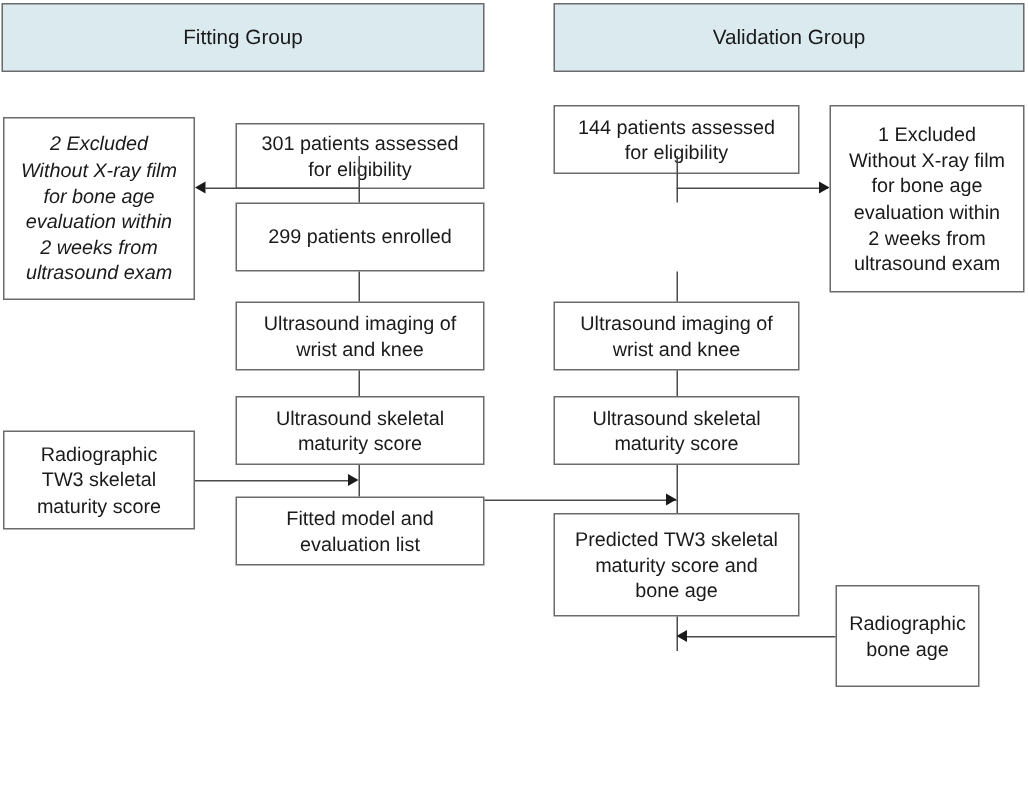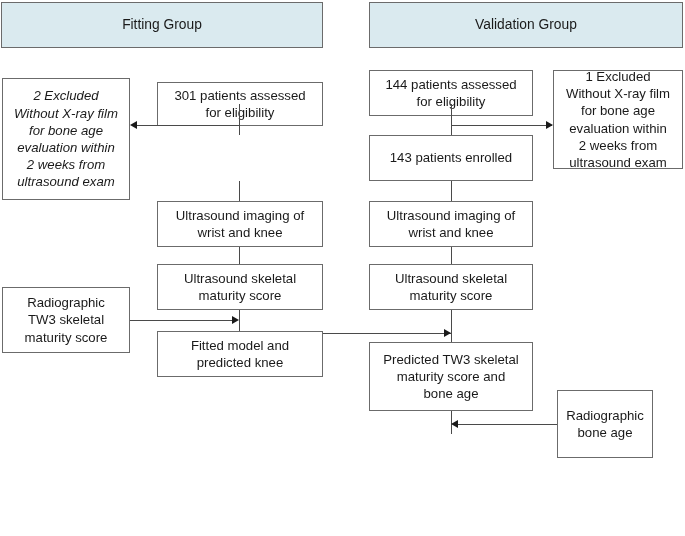--- a/index.html
+++ b/index.html
@@ -62,54 +62,54 @@
 
 <div id="canvas">
 
   <div class="box header-box" style="left:369px; top:2px; width:314px; height:46px;">Validation Group</div>
 
   <div class="box header-box" style="left:1px; top:2px; width:322px; height:46px;">Fitting Group</div>
 
   <div class="box" style="left:157px; top:58px; width:166px; height:44px;margin-top:24px;">301 patients assessed
 for eligibility</div>
 
+  <div class="box" style="left:157px; top:135px; width:166px; height:46px;">299 patients enrolled</div>
 
   <div class="box" style="left:157px; top:201px; width:166px; height:46px;">Ultrasound imaging of
 wrist and knee</div>
 
   <div class="box" style="left:157px; top:264px; width:166px; height:46px;">Ultrasound skeletal
 maturity score</div>
 
   <div class="box" style="left:157px; top:331px; width:166px; height:46px;">Fitted model and
-predicted knee</div>
+evaluation list</div>
 
   <div class="box" style="left:369px; top:58px; width:164px; height:46px;margin-top:12px;">144 patients assessed
 for eligibility</div>
 
-  <div class="box" style="left:369px; top:135px; width:164px; height:46px;">143 patients enrolled</div>
 
   <div class="box" style="left:369px; top:201px; width:164px; height:46px;">Ultrasound imaging of
 wrist and knee</div>
 
   <div class="box" style="left:369px; top:264px; width:164px; height:46px;">Ultrasound skeletal
 maturity score</div>
 
   <div class="box" style="left:369px; top:342px; width:164px; height:69px;">Predicted TW3 skeletal
 maturity score and
 bone age</div>
 
 
   <div class="box" style="left:2px; top:78px; width:128px; height:122px;font-style:italic;">2 Excluded
 Without X-ray film
 for bone age
 evaluation within
 2 weeks from
 ultrasound exam</div>
 
-  <div class="box" style="left:553px; top:70px; width:130px; height:99px;">1 Excluded
+  <div class="box" style="left:553px; top:70px; width:130px; height:125px;">1 Excluded
 Without X-ray film
 for bone age
 evaluation within
 2 weeks from
 ultrasound exam</div>
 
   <div class="box" style="left:2px; top:287px; width:128px; height:66px;">Radiographic
 TW3 skeletal
 maturity score</div>
 

